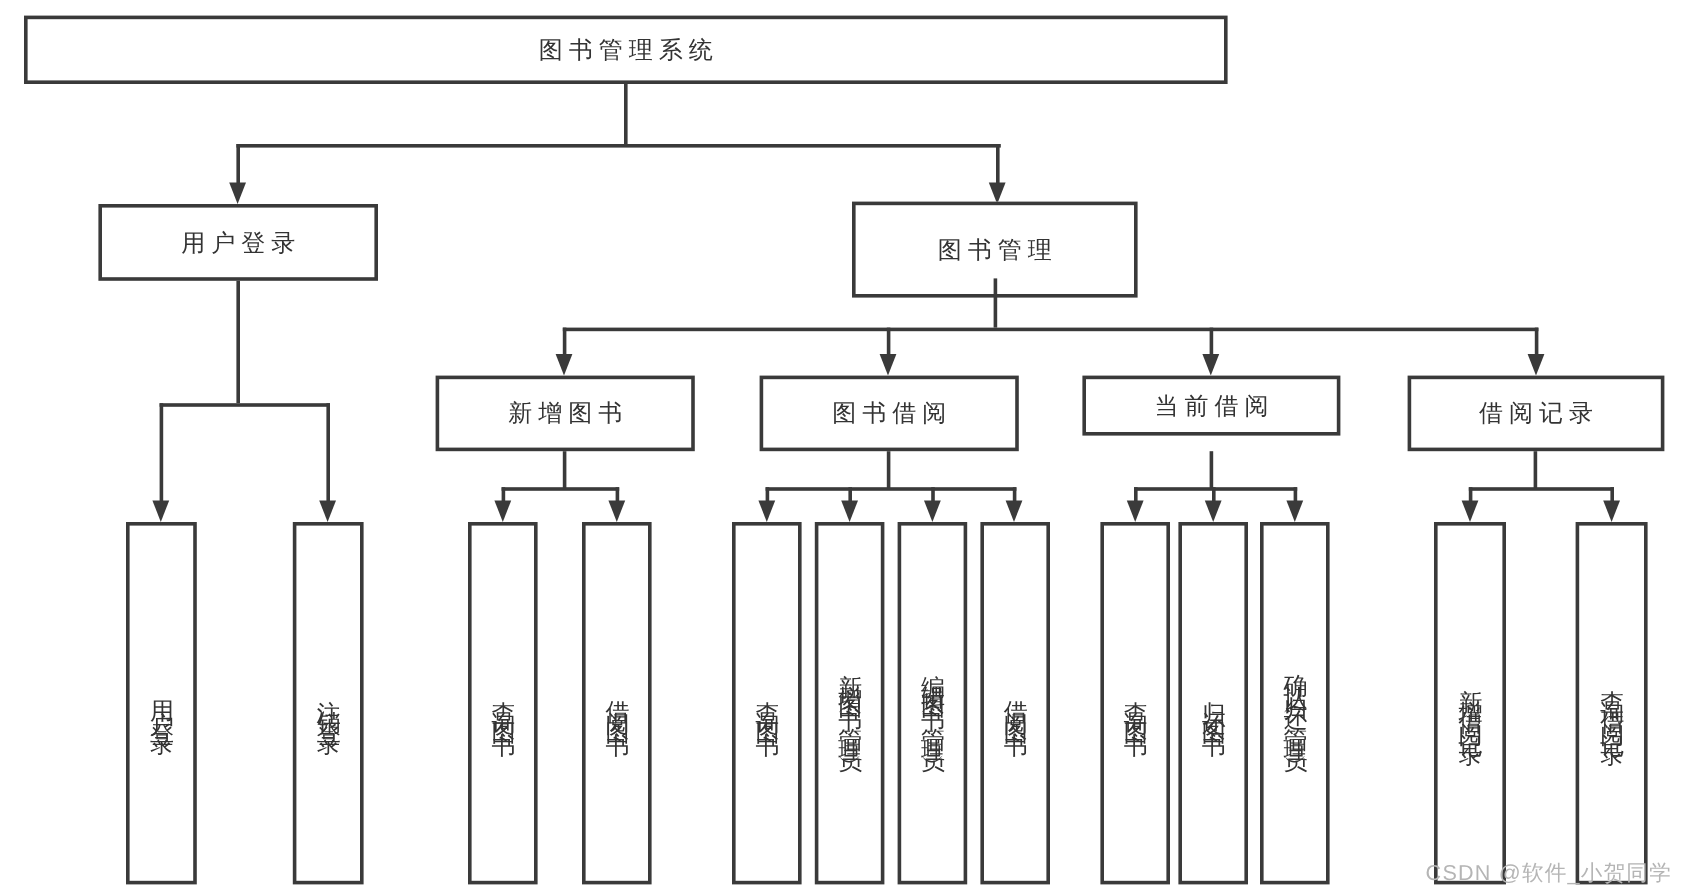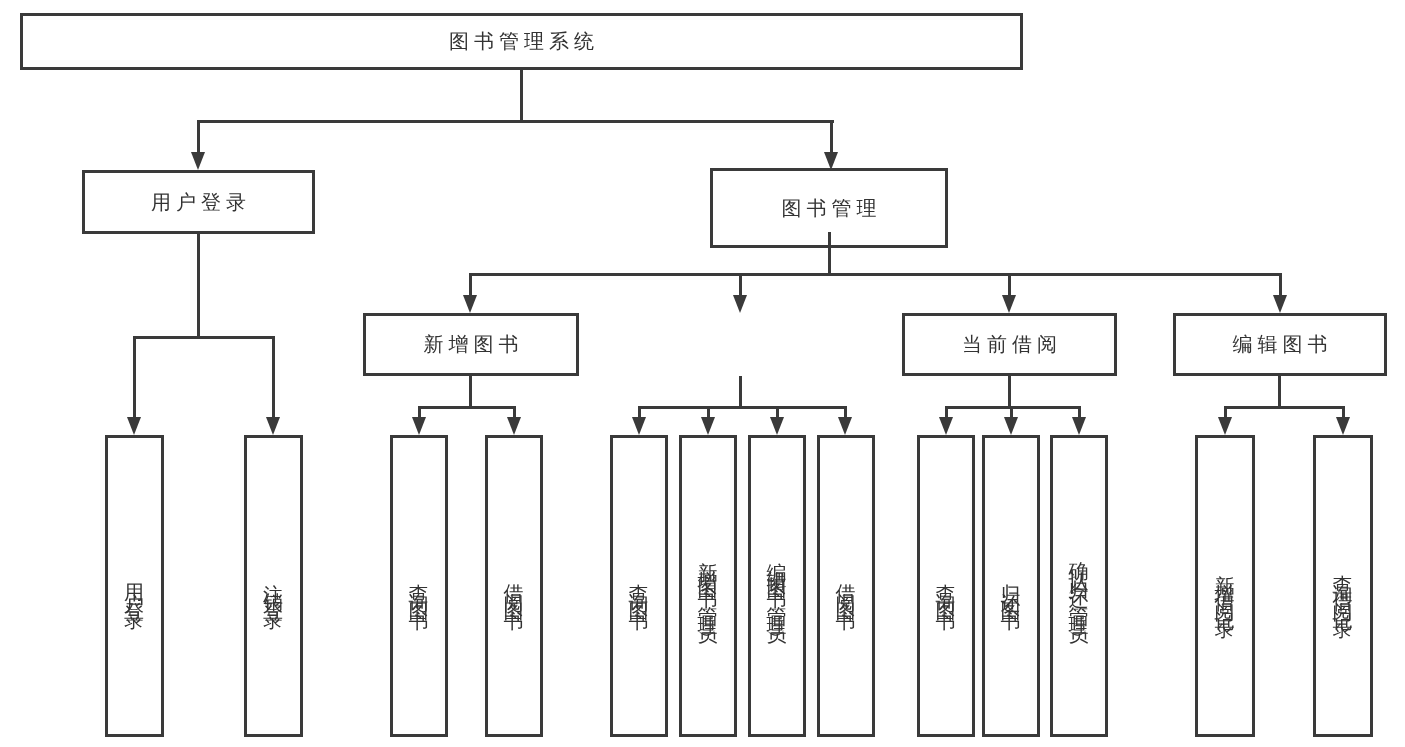--- a/index.html
+++ b/index.html
@@ -100,22 +100,23 @@
   <div class="v-line" style="left:469px;top:273px;height:25px;"></div>
   <div class="arrow" style="left:470px;top:295px;"></div>
   <div class="v-line" style="left:739px;top:273px;height:25px;"></div>
   <div class="arrow" style="left:740px;top:295px;"></div>
   <div class="v-line" style="left:1008px;top:273px;height:25px;"></div>
   <div class="arrow" style="left:1009px;top:295px;"></div>
   <div class="v-line" style="left:1279px;top:273px;height:25px;"></div>
   <div class="arrow" style="left:1280px;top:295px;"></div>
 
   <div class="box" style="left:363px;top:313px;width:216px;height:63px;">新增图书</div>
-  <div class="box" style="left:902px;top:313px;width:215px;height:63px;">当前借阅</div>
-  <div class="box" style="left:1173px;top:313px;width:214px;height:63px;">编辑图书</div>
+  <div class="box" style="left:633px;top:313px;width:216px;height:63px;">图书借阅</div>
+  <div class="box" style="left:902px;top:313px;width:215px;height:50px;">当前借阅</div>
+  <div class="box" style="left:1173px;top:313px;width:214px;height:63px;">借阅记录</div>
 
   <div class="v-line" style="left:469px;top:376px;height:32px;"></div>
   <div class="h-line" style="left:418px;top:406px;width:98px;"></div>
   <div class="v-line" style="left:418px;top:406px;height:13px;"></div>
   <div class="arrow" style="left:419px;top:417px;"></div>
   <div class="v-line" style="left:513px;top:406px;height:13px;"></div>
   <div class="arrow" style="left:514px;top:417px;"></div>
 
   <div class="v-line" style="left:739px;top:376px;height:32px;"></div>
   <div class="h-line" style="left:638px;top:406px;width:209px;"></div>
@@ -181,14 +182,15 @@
     <span class="vtext">确认归还（管理员）</span>
   </div>
 
   <div class="leaf" style="left:1195px;top:435px;width:60px;height:302px;">
     <span class="vtext">新增借阅记录</span>
   </div>
   <div class="leaf" style="left:1313px;top:435px;width:60px;height:302px;">
     <span class="vtext">查询借阅记录</span>
   </div>
 
+  <div class="watermark" style="left:1188px;top:715px;">CSDN @软件_小贺同学</div>
 
 </div>
 
 </body></html>

